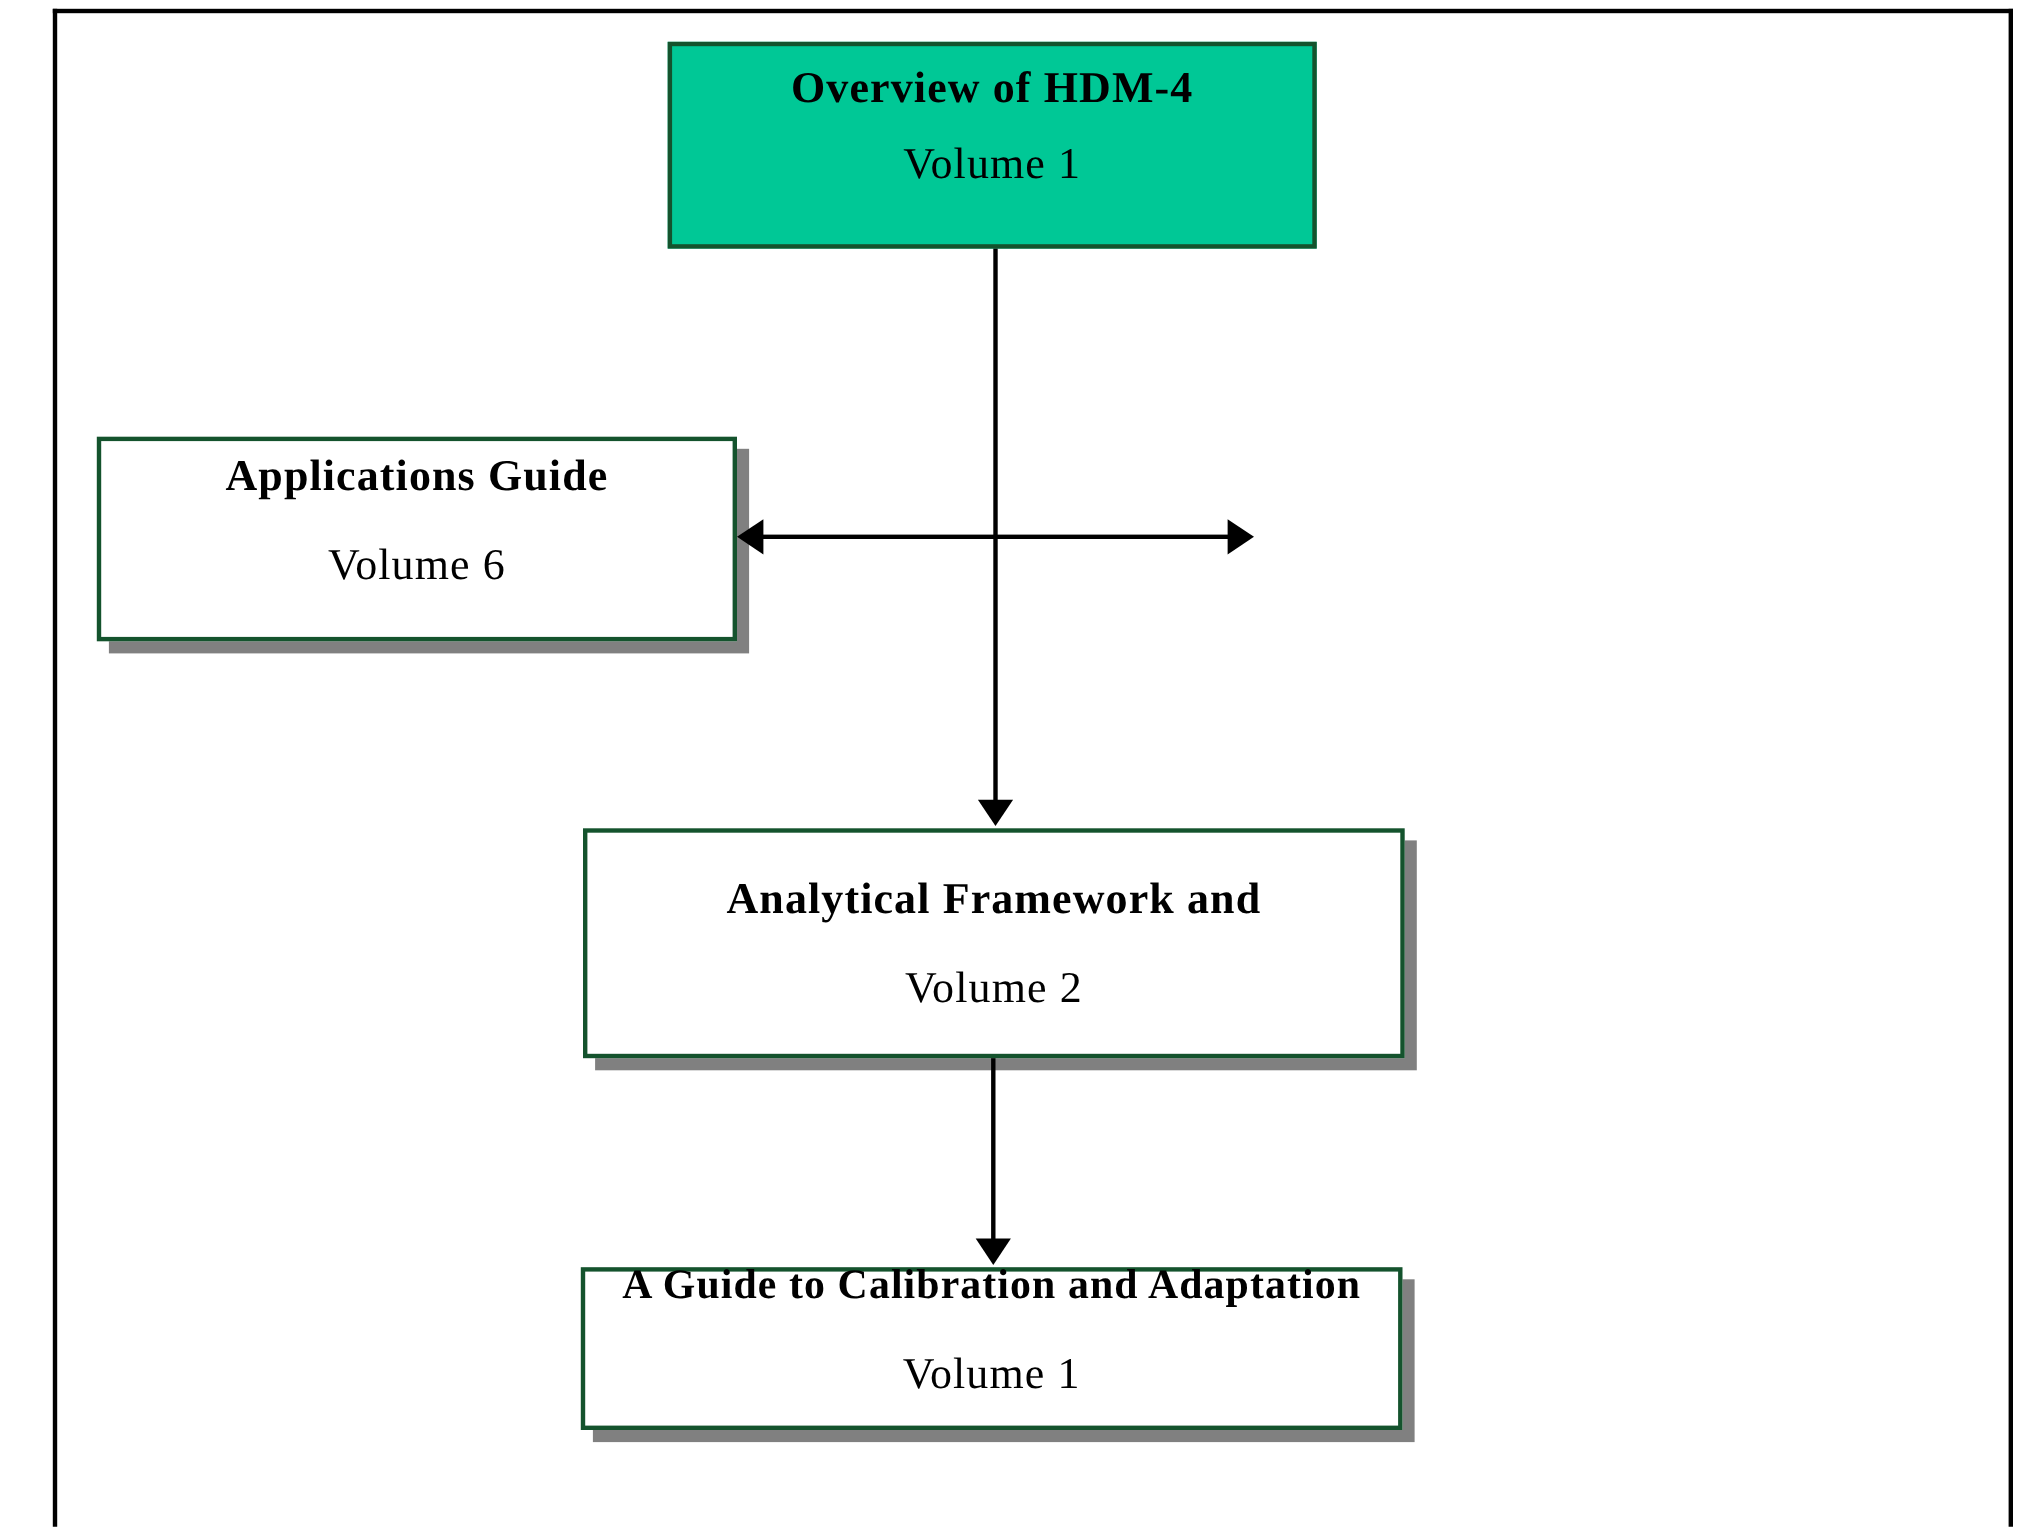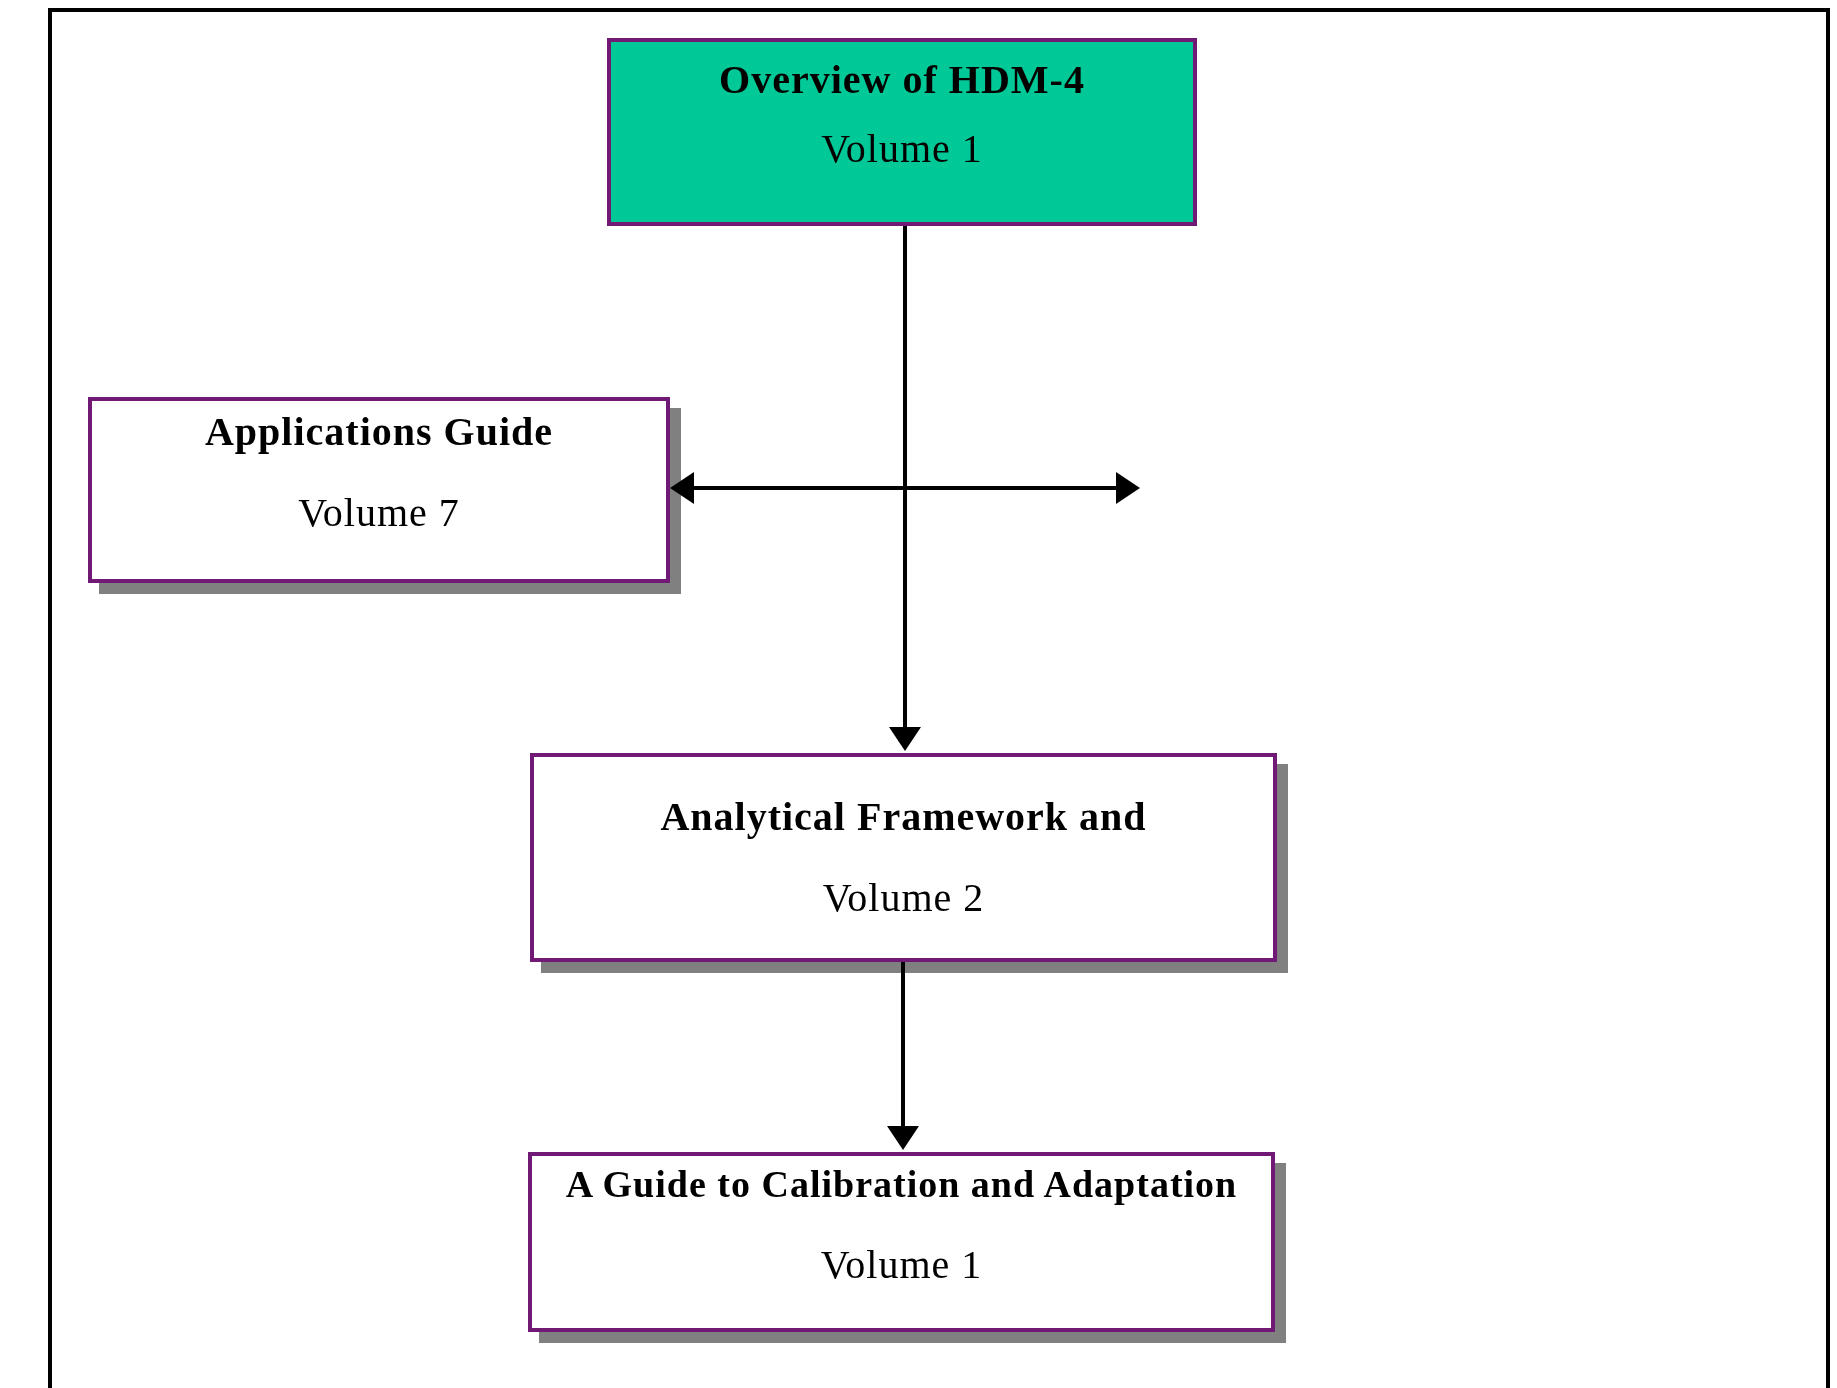--- a/index.html
+++ b/index.html
@@ -25,21 +25,21 @@
     width: 1774px;
     height: 1380px;
     border: 4px solid #000000;
     border-bottom: none;
     box-sizing: content-box;
   }
   
   .node {
     position: absolute;
     box-sizing: border-box;
-    border: 4px solid #701a75;
+    border: 4px solid #14532d;
     background: #ffffff;
     display: flex;
     flex-direction: column;
     align-items: center;
     justify-content: center;
     text-align: center;
     color: #000000;
     padding-bottom: 36px;
   }
   .node--shadow {
@@ -58,21 +58,21 @@
     font-size: 40px;
     line-height: 49px;
     letter-spacing: 1px;
     white-space: nowrap;
     margin-top: 20px;
   }
   .node-vol1 { left: 607px; top: 38px;  width: 590px; height: 188px; }
   .node-vol2 { left: 88px;  top: 397px; width: 582px; height: 186px; }
   .node-vol3 { left: 1140px;top: 398px; width: 582px; height: 182px; }
   .node-vol4 { left: 530px; top: 753px; width: 747px; height: 209px; padding-bottom: 0; }
-  .node-vol5 { left: 528px; top: 1152px;width: 747px; height: 180px; }
+  .node-vol5 { left: 528px; top: 1152px;width: 747px; height: 148px; }
   .node-vol5 .node-title { font-size: 38px; }
   
   .line {
     position: absolute;
     background: #000000;
   }
   .line-v1 { left: 903px; top: 226px; width: 4px; height: 510px; }
   .line-h  { left: 688px; top: 486px; width: 430px; height: 4px; }
   .line-v2 { left: 901px; top: 962px; width: 4px; height: 172px; }
   
@@ -113,21 +113,21 @@
 
   <div class="page-frame"></div>
 
   <div class="node node-vol1" style="background: rgb(0, 200, 150);">
     <div class="node-title">Overview of HDM-4</div>
     <div class="node-subtitle">Volume 1</div>
   </div>
 
   <div class="node node--shadow node-vol2">
     <div class="node-title">Applications Guide</div>
-    <div class="node-subtitle">Volume 7</div>
+    <div class="node-subtitle">Volume 6</div>
   </div>
 
 
   <div class="node node--shadow node-vol4">
     <div class="node-title">Analytical Framework and</div>
     <div class="node-subtitle">Volume 2</div>
   </div>
 
   <div class="node node--shadow node-vol5">
     <div class="node-title">A Guide to Calibration and Adaptation</div>

